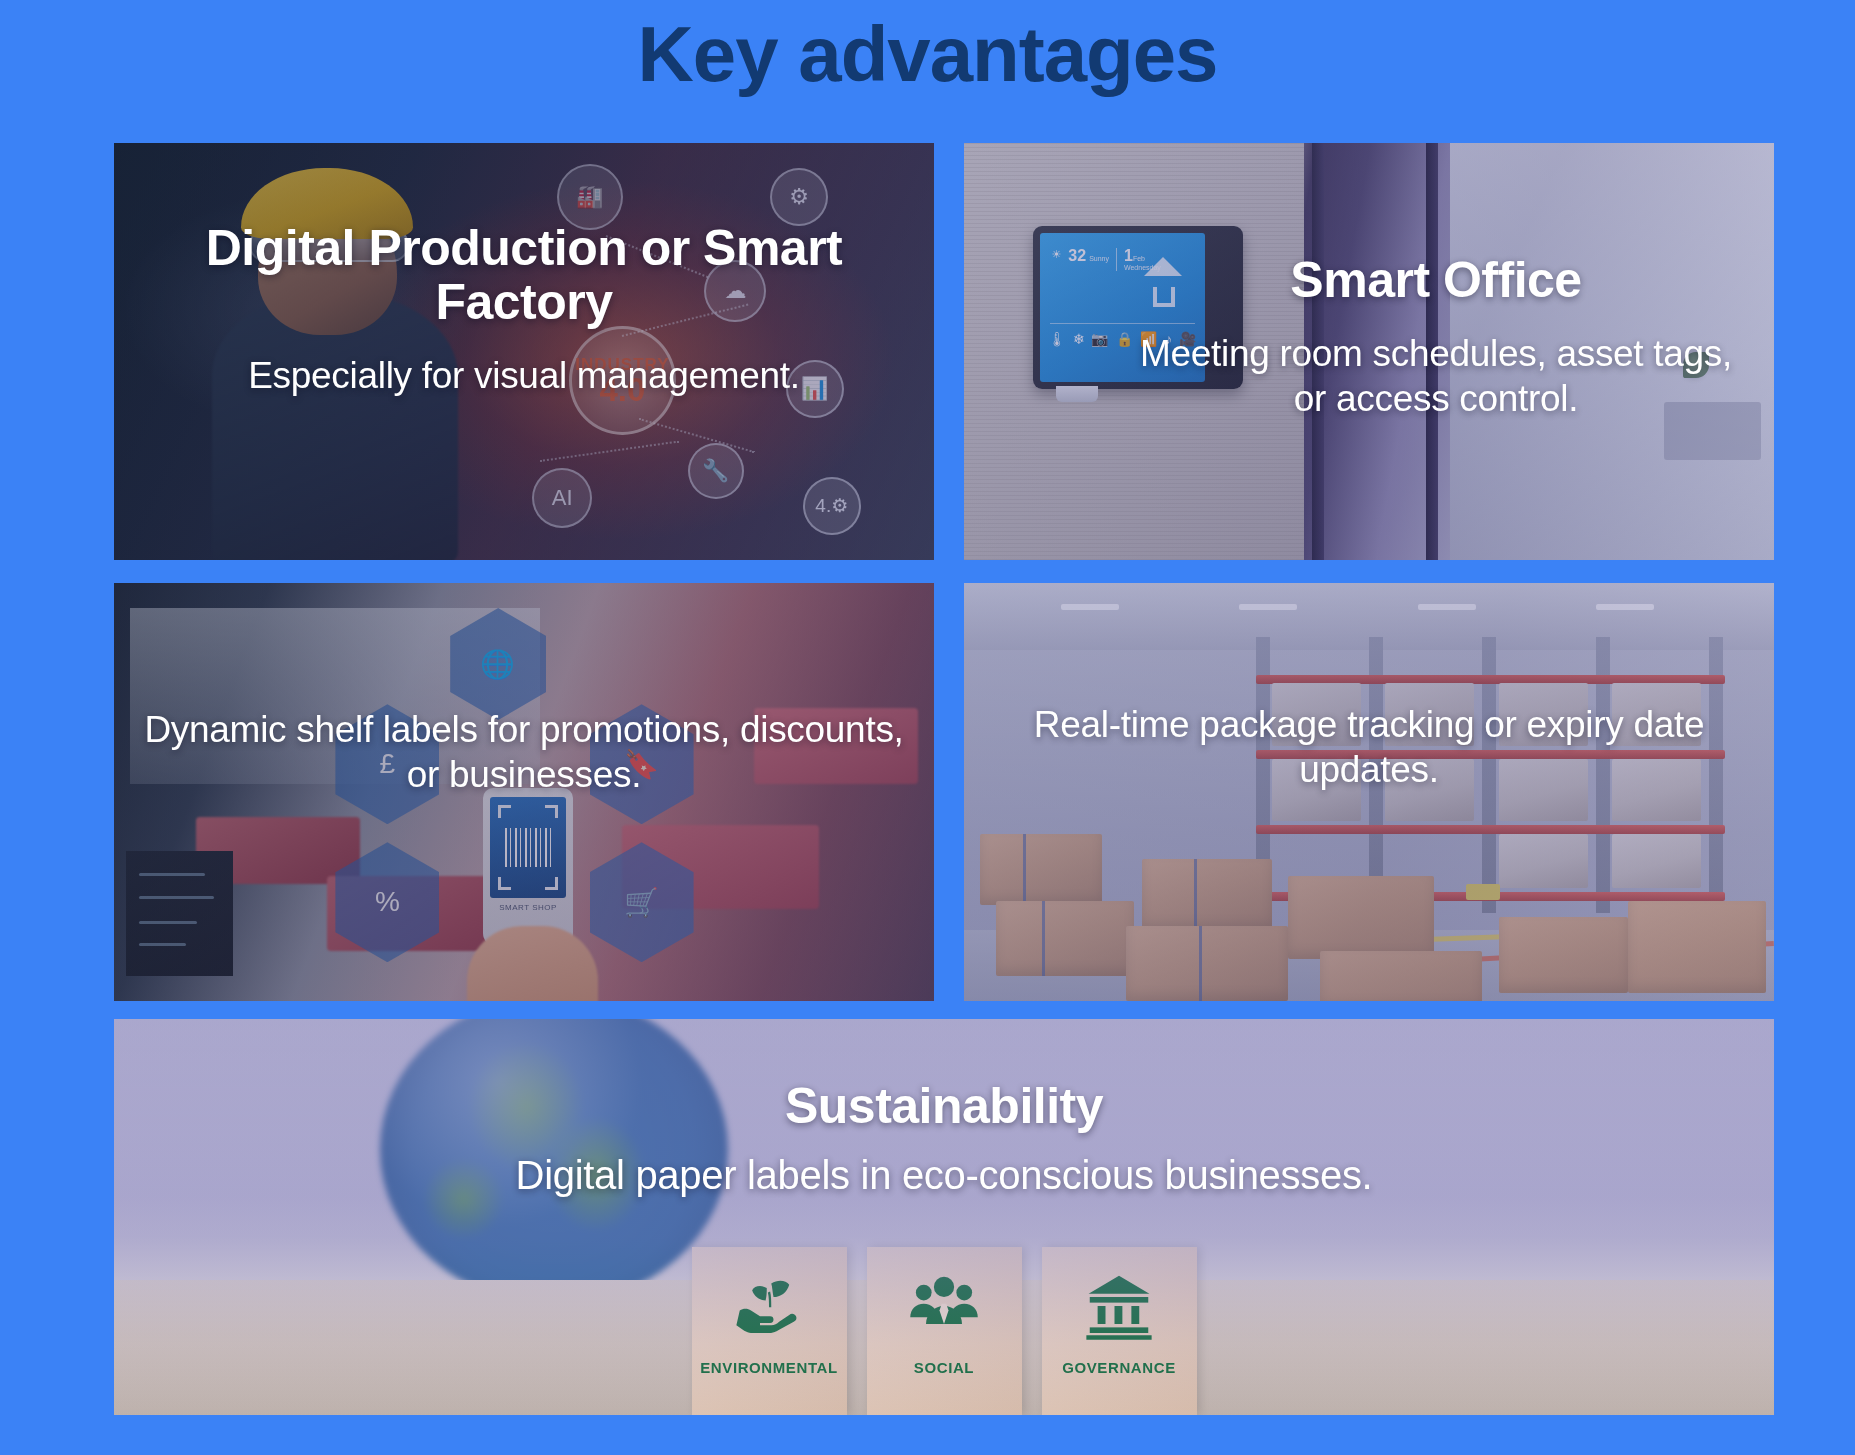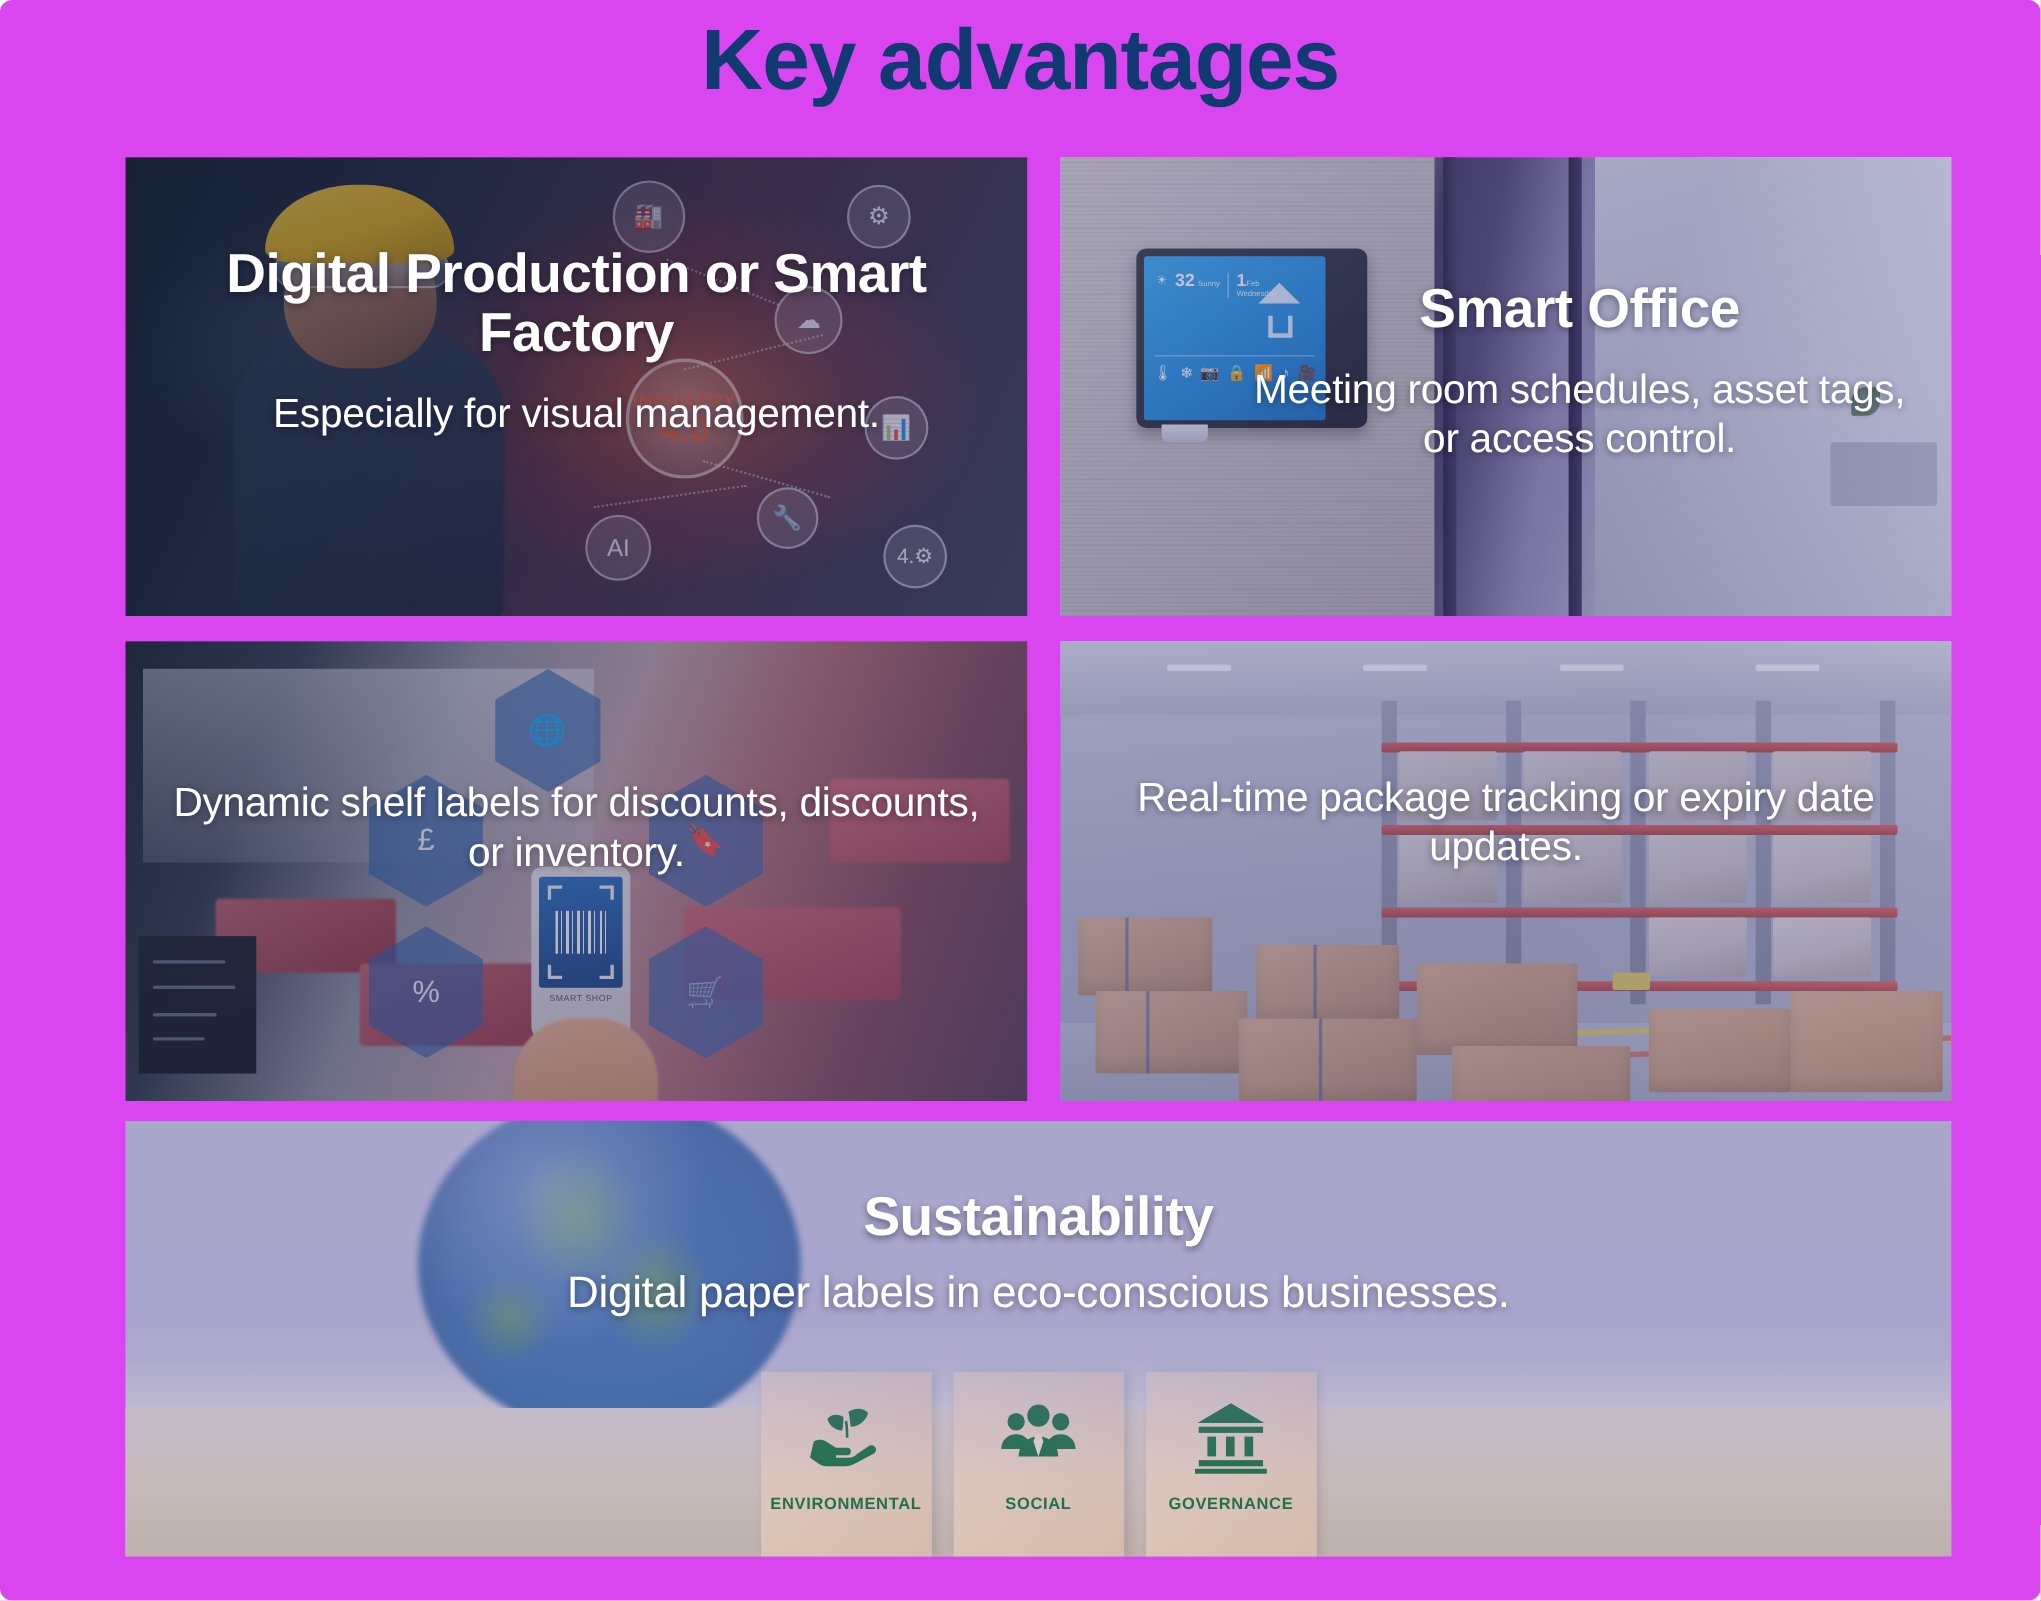--- a/index.html
+++ b/index.html
@@ -9,22 +9,21 @@
     height: 1455px;
     background: #ffffff;
     font-family: "Liberation Sans", sans-serif;
     overflow: hidden;
   }
 
   .slide {
     position: relative;
     width: 1855px;
     height: 1455px;
-    background: #d946ef;
-    border-radius: 11px;
+    background: #3b82f6;
   }
 
   
   .page-title {
     position: absolute;
     left: 0;
     top: 14px;
     width: 1855px;
     text-align: center;
     font-size: 78px;
@@ -434,21 +433,21 @@
             <div class="scan-corner" style="left:8px; bottom:8px; border-right:0; border-top:0;"></div>
             <div class="scan-corner" style="right:8px; bottom:8px; border-left:0; border-top:0;"></div>
             <div class="barcode"></div>
           </div>
           <div class="scanner-label">SMART SHOP</div>
         </div>
         <div class="hand"></div>
       </div>
       <div class="tint tint-c"></div>
       <div class="card-text">
-        <div class="card-desc">Dynamic shelf labels for discounts, discounts, or inventory.</div>
+        <div class="card-desc">Dynamic shelf labels for promotions, discounts, or businesses.</div>
       </div>
     </div>
 
     <div class="card card-br">
       <div class="photo photo-warehouse">
         <div class="wh-ceiling"></div>
         <div class="wh-light" style="left:12%;"></div>
         <div class="wh-light" style="left:34%;"></div>
         <div class="wh-light" style="left:56%;"></div>
         <div class="wh-light" style="left:78%;"></div>

